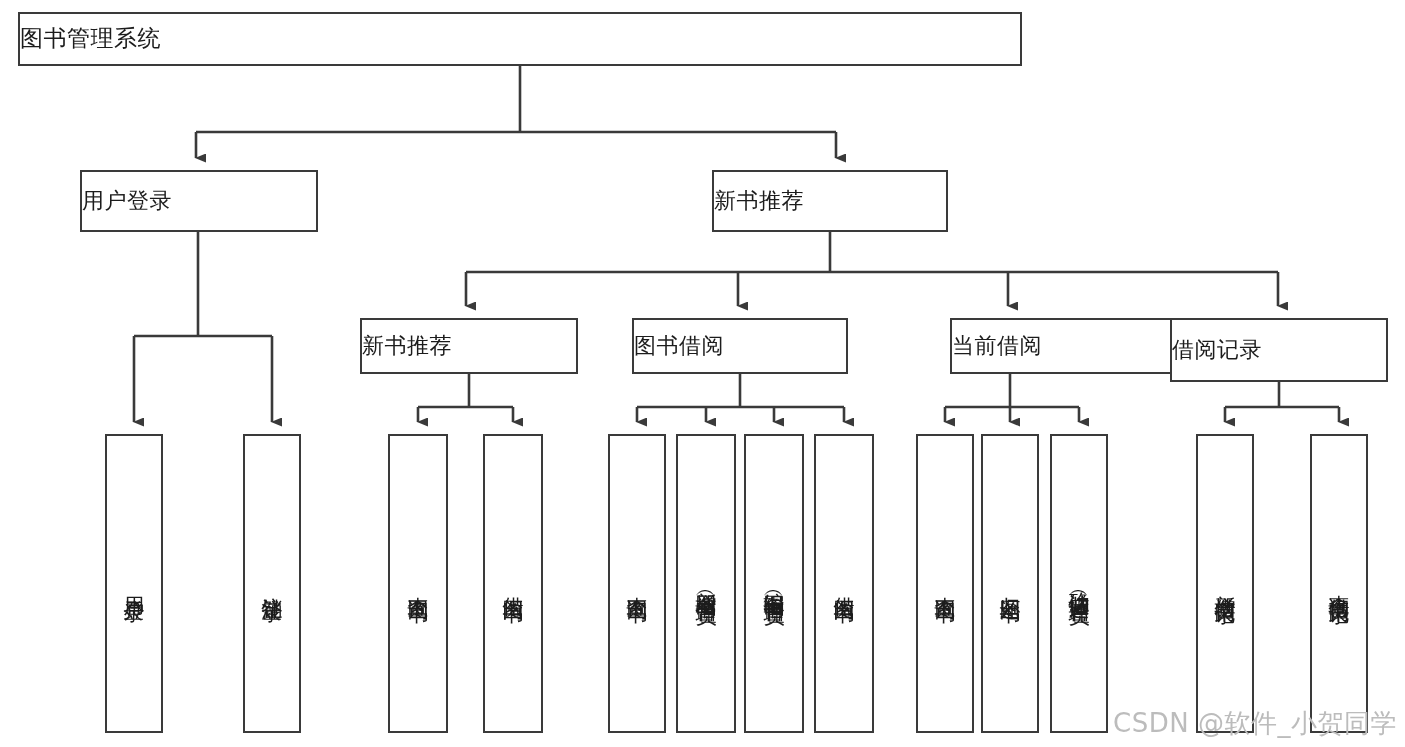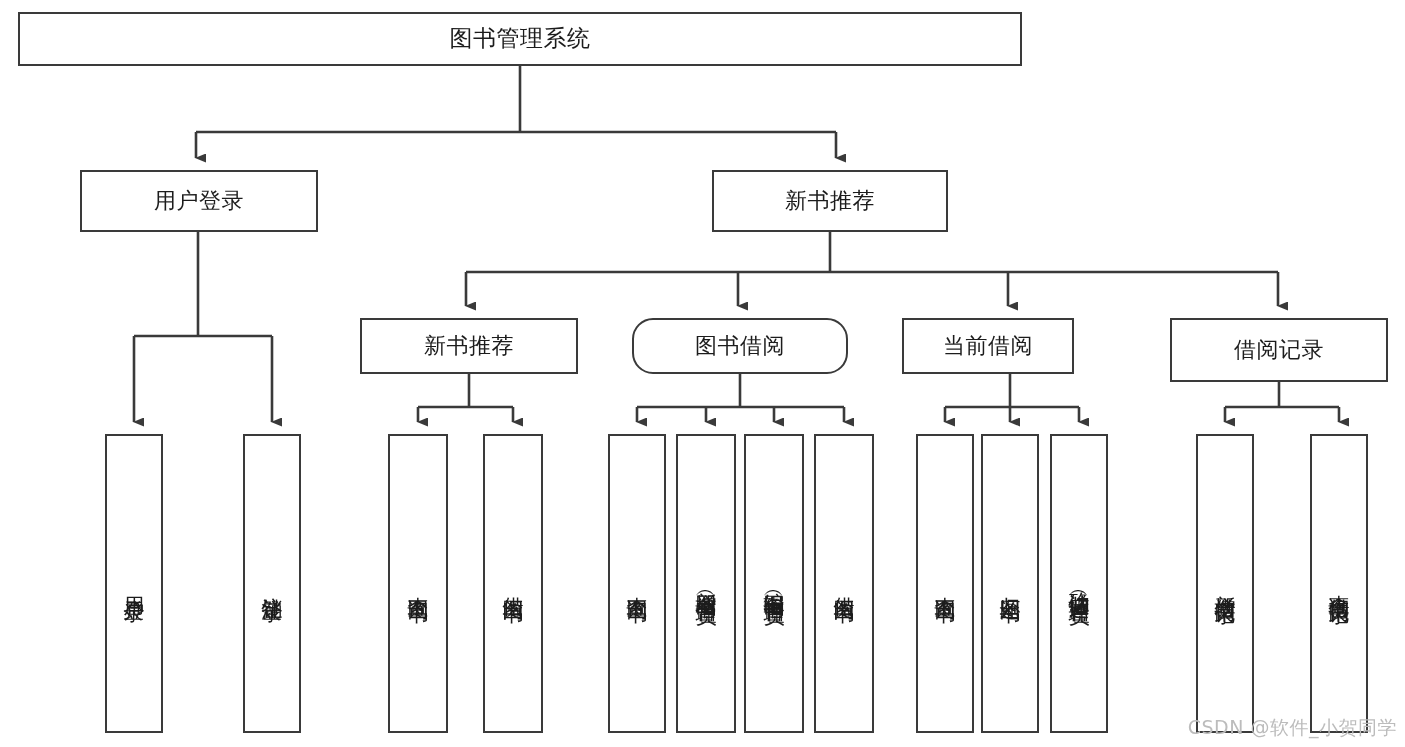--- a/index.html
+++ b/index.html
@@ -27,21 +27,20 @@
     height: 747px;
     pointer-events: none;
   }
   .node {
     position: absolute;
     box-sizing: border-box;
     background: #ffffff;
     border: 2px solid #3a3a3a;
     display: flex;
     align-items: center;
-    justify-content: center;
     z-index: 2;
   }
   .node .label {
     display: block;
     text-align: center;
     color: #1c1c1c;
     line-height: 1.18;
     letter-spacing: 0.5px;
     white-space: nowrap;
   }
@@ -63,21 +62,21 @@
     font-size: 21px;
     line-height: 1.05;
     letter-spacing: 2px;
     white-space: nowrap;
     max-height: 268px;
   }
   .watermark {
     position: absolute;
     right: 8px;
     bottom: 6px;
-    font-size: 19px;
+    font-size: 26px;
     color: #bcbcbc;
     letter-spacing: 0.5px;
     z-index: 5;
     white-space: nowrap;
     font-family: "DejaVu Sans", "Liberation Sans", sans-serif;
     margin-left: 16px;
   }
 </style>
 </head>
 <body>
@@ -141,24 +140,24 @@
   <div class="node horiz" style="left:80px; top:170px; width:238px; height:62px;">
     <span class="label">用户登录</span>
   </div>
   <div class="node horiz" style="left:712px; top:170px; width:236px; height:62px;">
     <span class="label">新书推荐</span>
   </div>
 
   <div class="node horiz" style="left:360px; top:318px; width:218px; height:56px;">
     <span class="label">新书推荐</span>
   </div>
-  <div class="node horiz" style="left:632px; top:318px; width:216px; height:56px;border-radius:21px;">
+  <div class="node horiz" style="left:632px; top:318px; width:216px; height:56px;">
     <span class="label">图书借阅</span>
   </div>
-  <div class="node horiz" style="left:902px; top:318px; width:172px; height:56px;">
+  <div class="node horiz" style="left:950px; top:318px; width:236px; height:56px;">
     <span class="label">当前借阅</span>
   </div>
   <div class="node horiz" style="left:1170px; top:318px; width:218px; height:64px;">
     <span class="label">借阅记录</span>
   </div>
 
   <div class="node vert" style="left:105px; top:434px; width:58px; height:299px;">
     <span class="label">用户登录</span>
   </div>
   <div class="node vert" style="left:243px; top:434px; width:58px; height:299px;">

